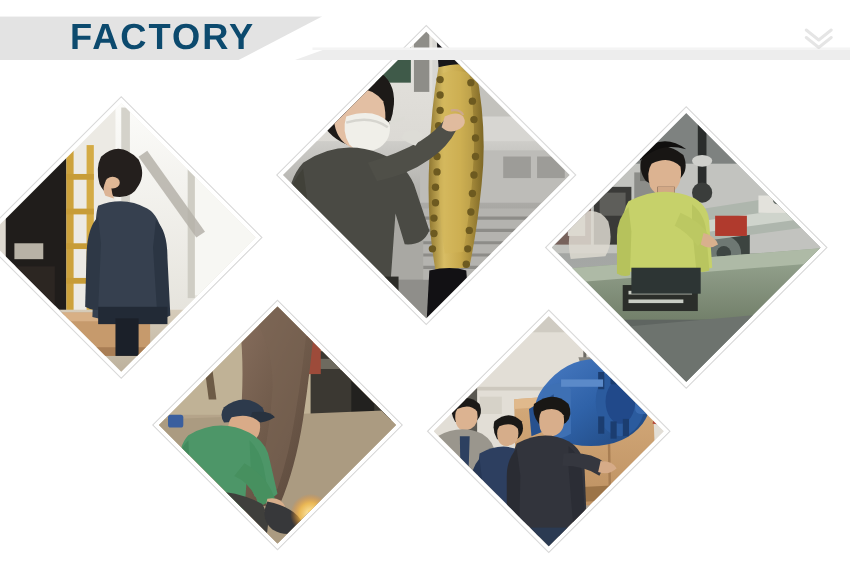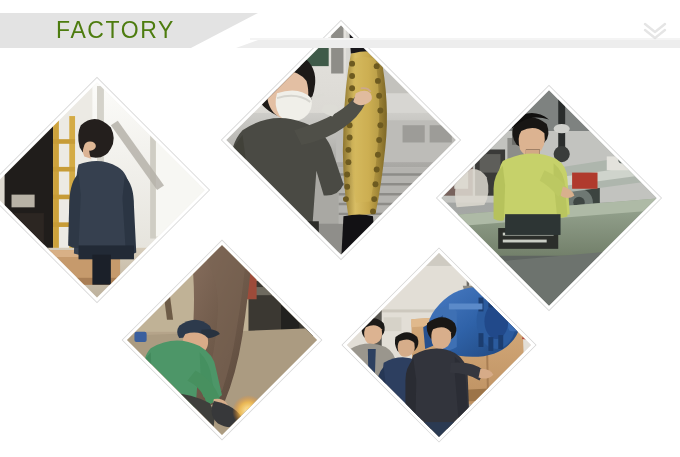--- a/index.html
+++ b/index.html
@@ -41,24 +41,24 @@
   }
   #header-strip-hairline {
     position: absolute;
     left: 250px; top: 38px;
     width: 430px; height: 2px;
     background: #f4f4f4;
   }
   #page-title {
     position: absolute;
     left: 56px; top: 15px;
-    font-size: 23px;
-    font-weight: normal;
+    font-size: 29px;
+    font-weight: bold;
     letter-spacing: 1.6px;
-    color: #4d7c0f;
+    color: #0c4a6e;
     line-height: 31px;
     white-space: nowrap;
   }
   #chevron-down-icon {
     position: absolute;
     left: 642px; top: 22px;
     width: 26px; height: 18px;
     opacity: 0.55;
   }
   #chevron-down-icon svg { display: block; }

